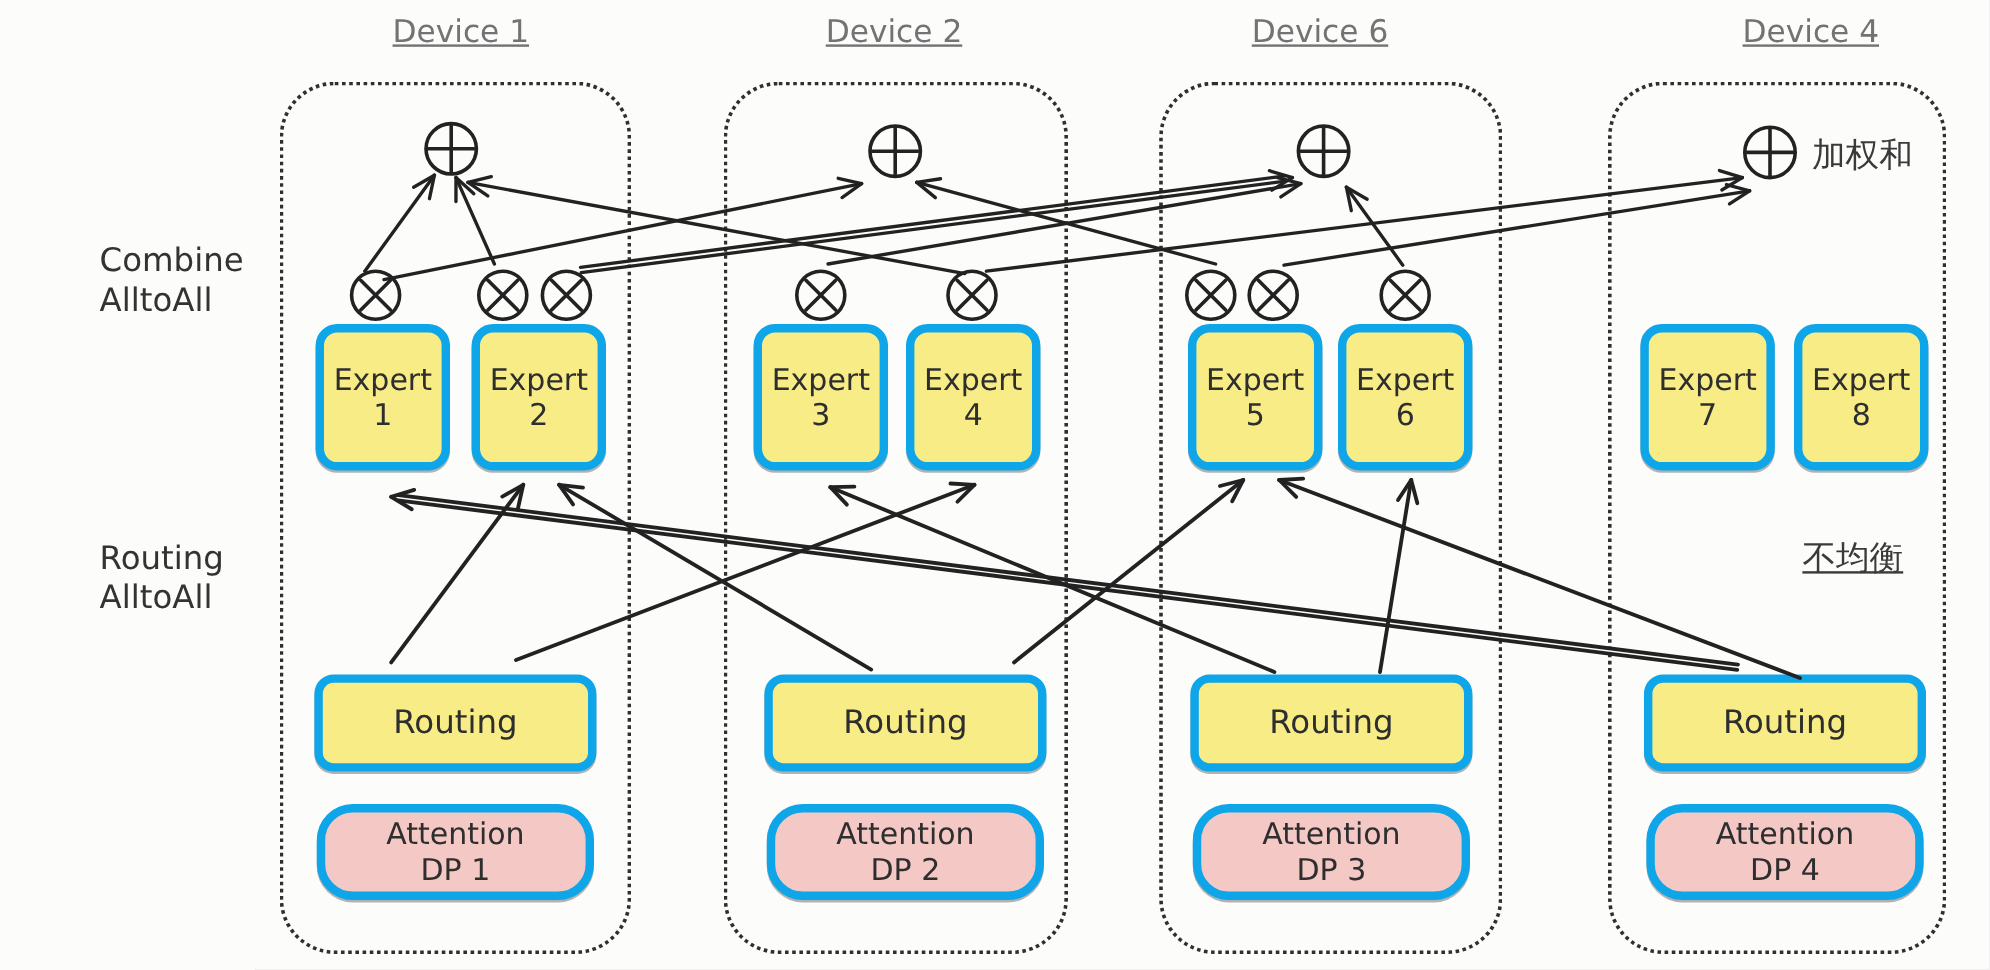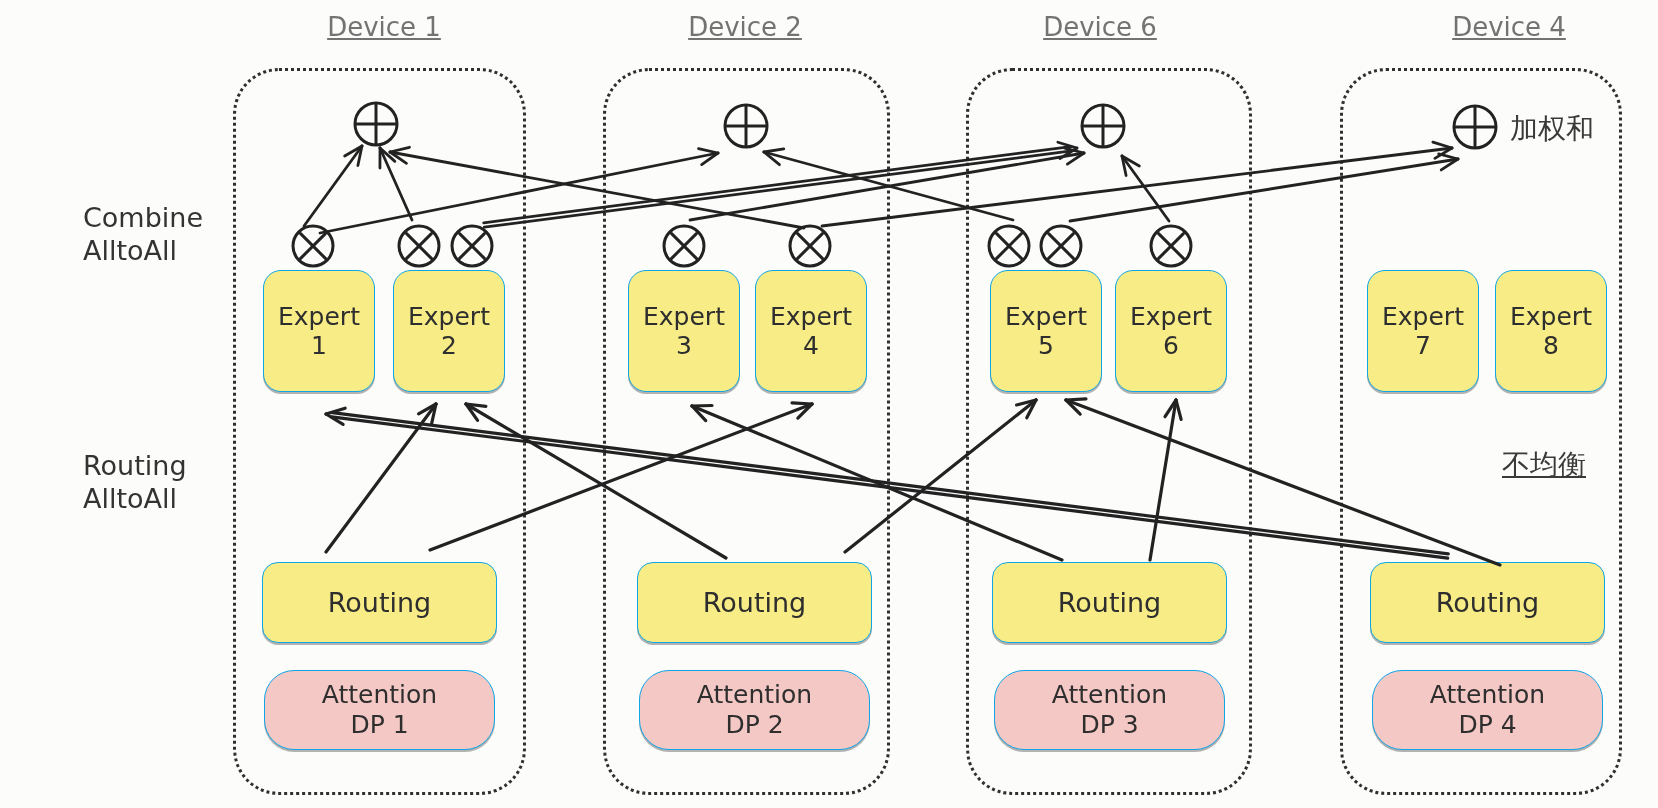--- a/index.html
+++ b/index.html
@@ -1,19 +1,19 @@
 <!DOCTYPE html>
 <html><head>
 <meta charset="utf-8">
 <style>
   html,body{margin:0;padding:0;background:#e8e8e8;}
   #stage{position:relative;width:1658px;height:808px;background:#fcfcfb;overflow:hidden;
          font-family:"DejaVu Sans","Liberation Sans",sans-serif;}
   .device-box{position:absolute;box-sizing:border-box;border:3.5px dotted #2f2f2f;border-radius:46px;}
-  .node{position:absolute;box-sizing:border-box;border:1px solid #0ea5e9;display:flex;flex-direction:column;
+  .node{position:absolute;box-sizing:border-box;border:7px solid #0ea5e9;display:flex;flex-direction:column;
         align-items:center;justify-content:center;text-align:center;color:#2e2e2e;}
   .expert{border-radius:18px;font-size:25px;line-height:29px;box-shadow:0 2px 0 rgba(40,40,40,.35);}
   .routing{border-radius:16px;font-size:27px;box-shadow:0 2px 0 rgba(40,40,40,.35);}
   .attention{border-radius:30px;font-size:25px;line-height:30px;box-shadow:0 2px 0 rgba(40,40,40,.35);}
   .device-title{position:absolute;transform:translateX(-50%);font-size:26px;color:#737373;white-space:nowrap;text-decoration:underline;}
   .side-label{position:absolute;font-size:27px;line-height:33px;color:#333;}
   .annotation{position:absolute;font-size:28px;color:#3a3a3a;white-space:nowrap;text-align:center;}
   #arrow-layer{position:absolute;left:0;top:0;z-index:5;pointer-events:none;}
 </style>
 </head>

